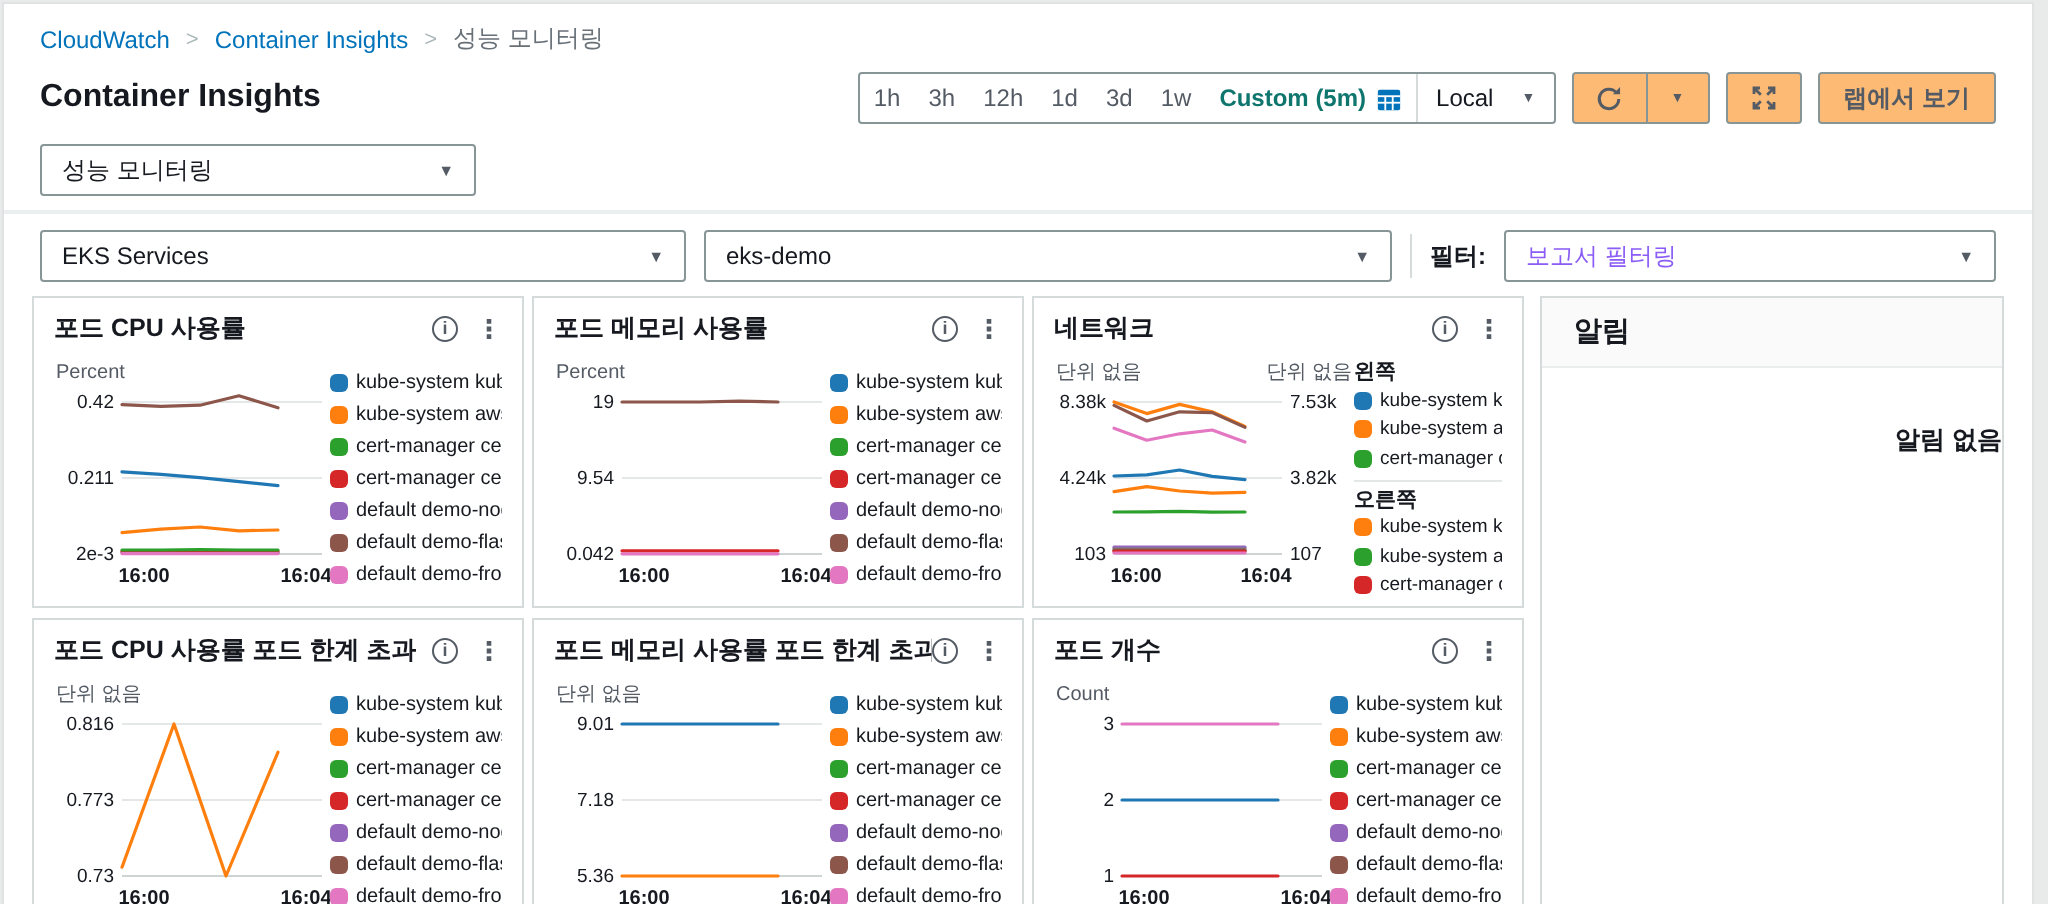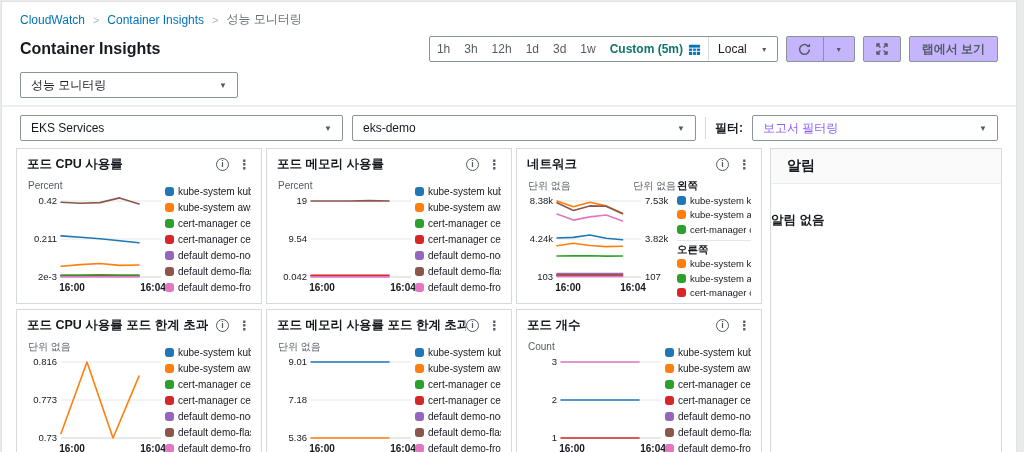--- a/index.html
+++ b/index.html
@@ -17,21 +17,21 @@
   
   .header-row { padding:8px 18px 0; display:flex; justify-content:space-between; align-items:center; }
   h1 { margin:0; font-size:16px; font-weight:700; }
   .controls { display:flex; align-items:center; gap:8px; }
   .timebox { display:flex; align-items:center; height:26px; border:1px solid #879596; border-radius:2px; background:#fff; }
   .trange { padding:0 7px; font-size:12px; color:#545b64; cursor:pointer; }
   .custom { padding:0 7px; font-size:12px; font-weight:700; color:#0f766e; display:flex; align-items:center; gap:5px; cursor:pointer; }
   .vline { width:1px; align-self:stretch; background:#d5dbdb; }
   .local { padding:0 9px; font-size:12px; display:flex; align-items:center; gap:14px; cursor:pointer; }
   .caret { font-size:7px; color:#545b64; }
-  .btn { height:26px; border:1px solid #879596; border-radius:2px; background:#c4b5fd; font-size:12px; font-weight:700;
+  .btn { height:26px; border:1px solid #879596; border-radius:2px; background:#fdba74; font-size:12px; font-weight:700;
          color:#545b64; display:flex; align-items:center; justify-content:center; padding:0 12px; cursor:pointer;
          font-family:inherit; }
   .btn-primary { background:#ec7211; border-color:#ec7211; color:#16191f; }
   .btn-group { display:flex; }
   .btn-group .btn:first-child { border-radius:2px 0 0 2px; width:38px; padding:0; }
   .btn-group .btn:last-child { border-radius:0 2px 2px 0; width:32px; padding:0; margin-left:-1px; }
   .btn-icon { width:38px; padding:0; }
 
   
   .select { height:26px; border:1px solid #879596; border-radius:2px; background:#fff; display:flex; align-items:center;
@@ -63,21 +63,21 @@
   .legend-item { display:flex; align-items:center; gap:4px; height:16px; font-size:10px; white-space:nowrap; overflow:hidden; cursor:pointer; }
   .legend-dot { width:9px; height:9px; border-radius:3px; flex:none; }
   .legend-dual { padding-top:2px; }
   .legend-dual .legend-item { height:14.5px; font-size:9.5px; }
   .legend-head { font-size:10.5px; font-weight:700; height:14px; }
   .legend-sep { border-top:1px solid #e4e7e7; margin:3px 0 2px; }
 
   
   .alarm-panel { flex:1; border:1px solid #d5dbdb; background:#fff; }
   .alarm-head { padding:8px 16px; font-size:14px; font-weight:700; background:#fafafa; border-bottom:1px solid #eaeded; }
-  .alarm-body { text-align:left; padding-top:28px; }
+  .alarm-body { text-align:right; padding-top:28px; }
   .alarm-empty-title { font-size:12.5px; font-weight:700; margin-bottom:11px; }
   .alarm-empty-sub { font-size:12.5px; color:#414750; }
 </style>
 </head>
 <body>
 
 <div class="screen">
 
   <div class="breadcrumb">
     <a class="crumb-link">CloudWatch</a>

